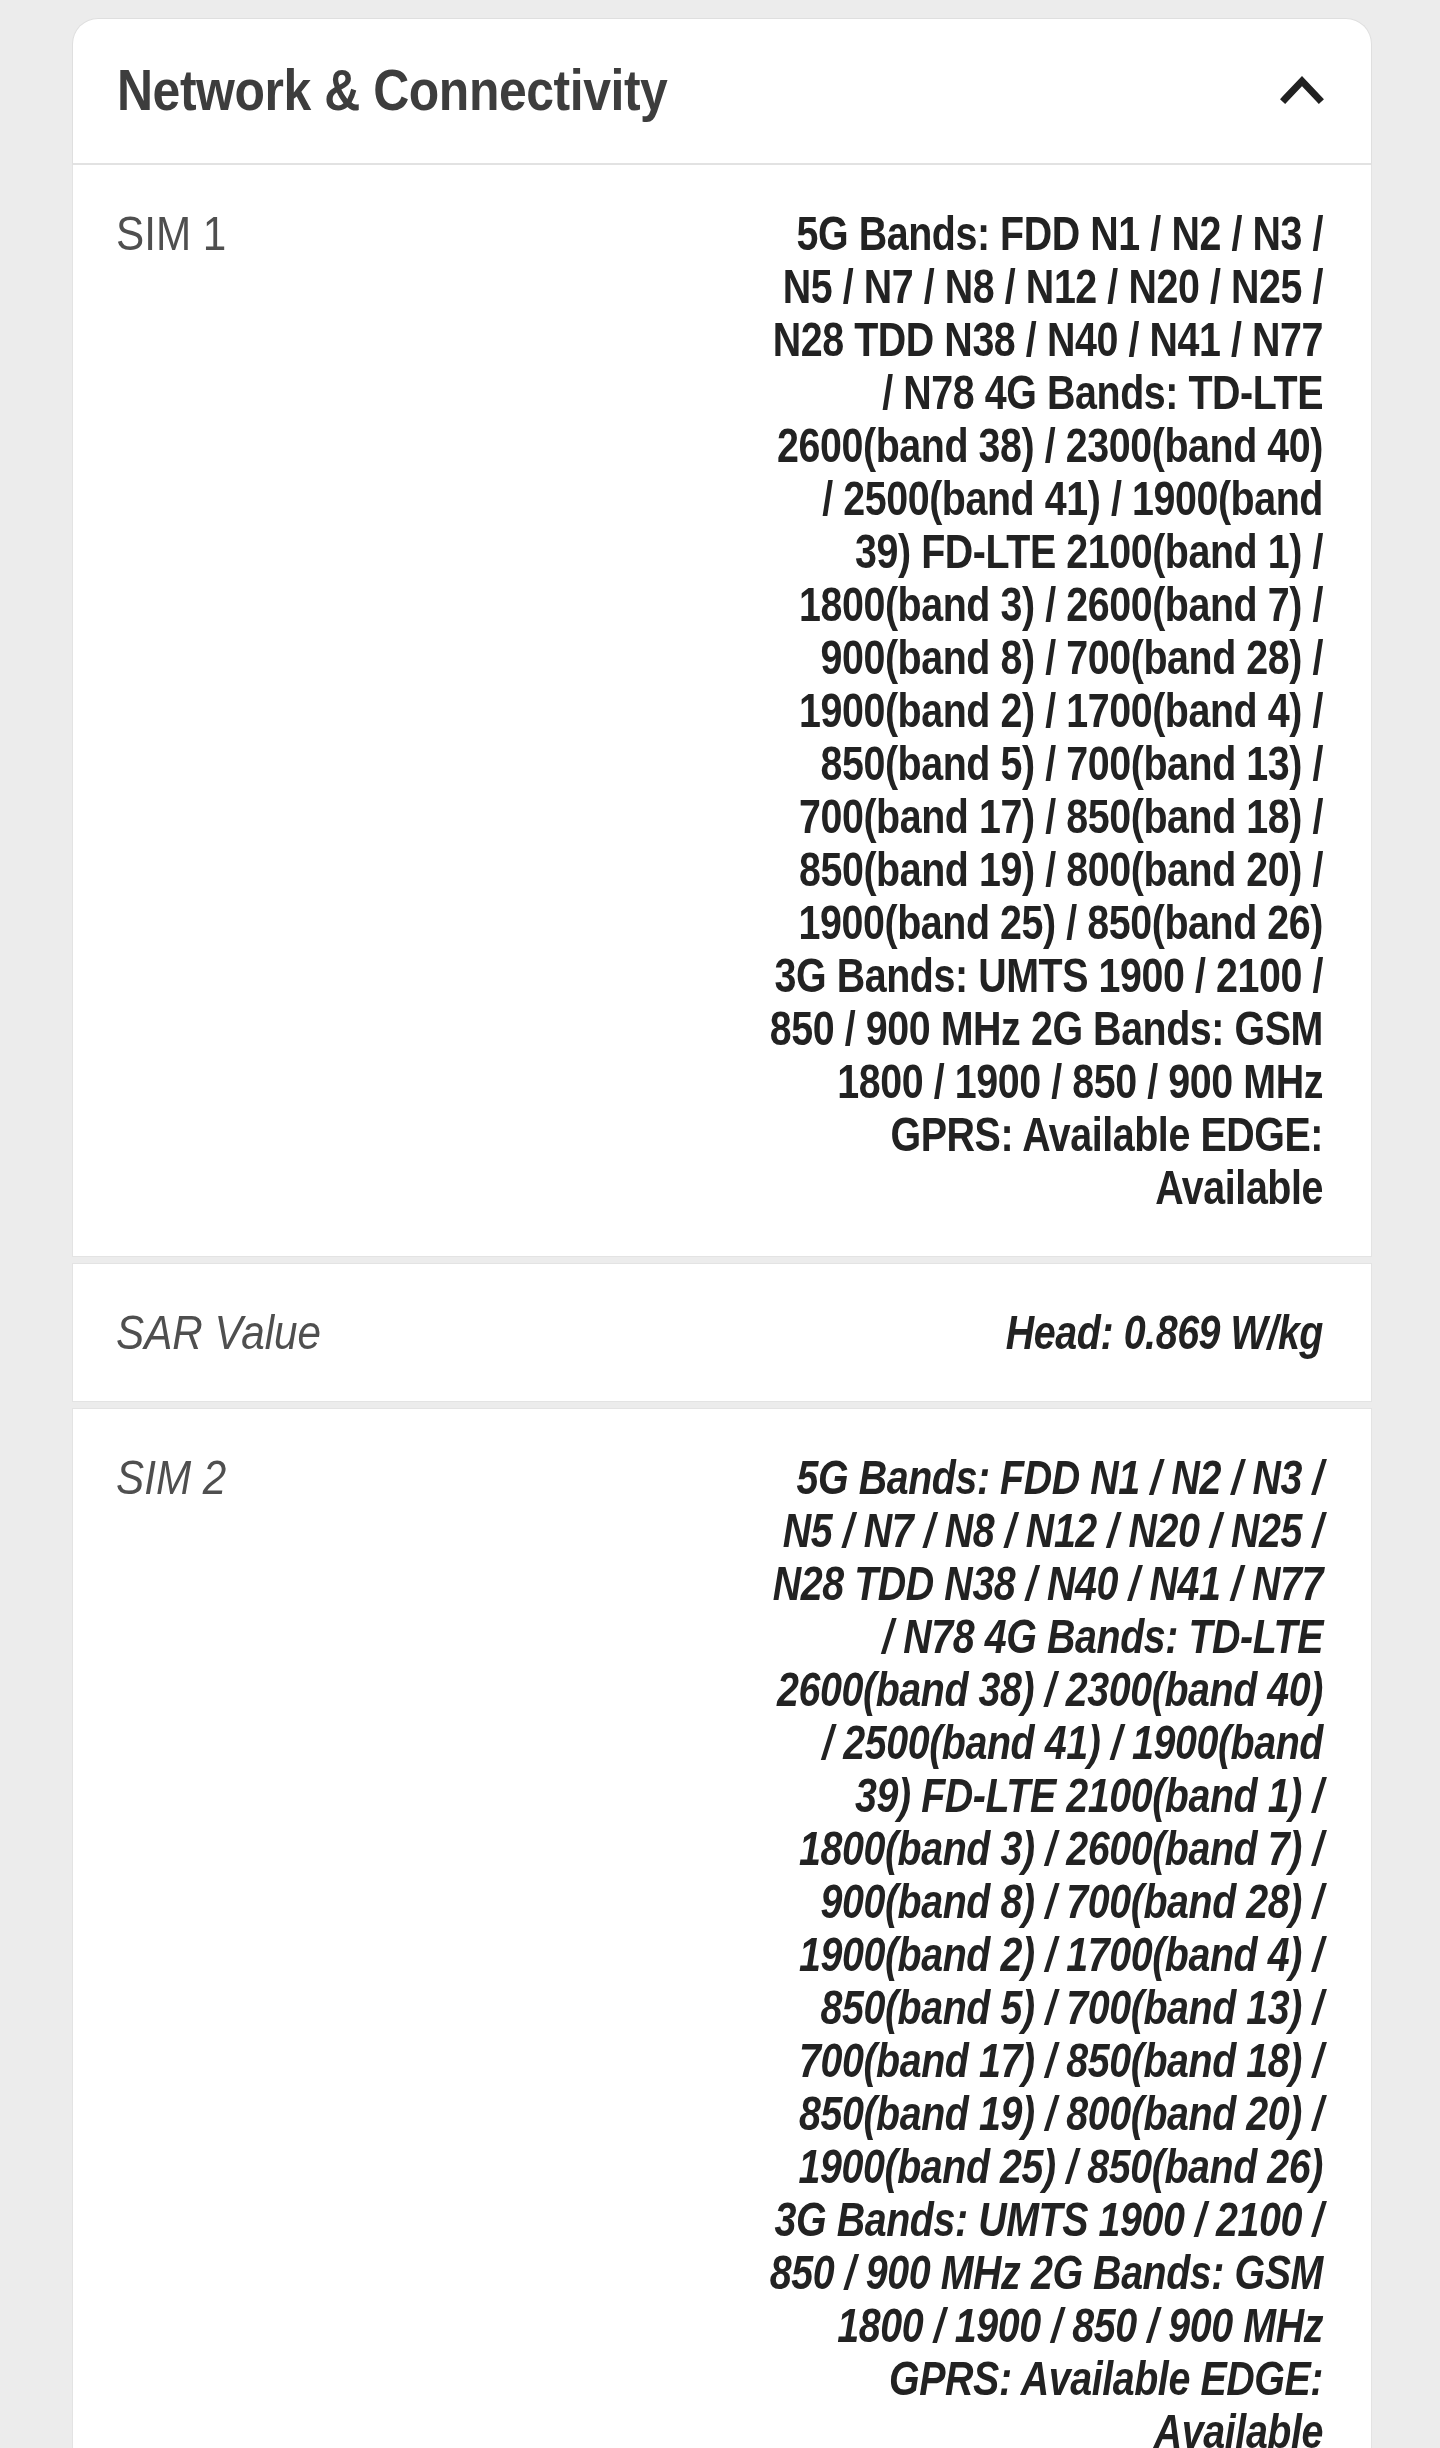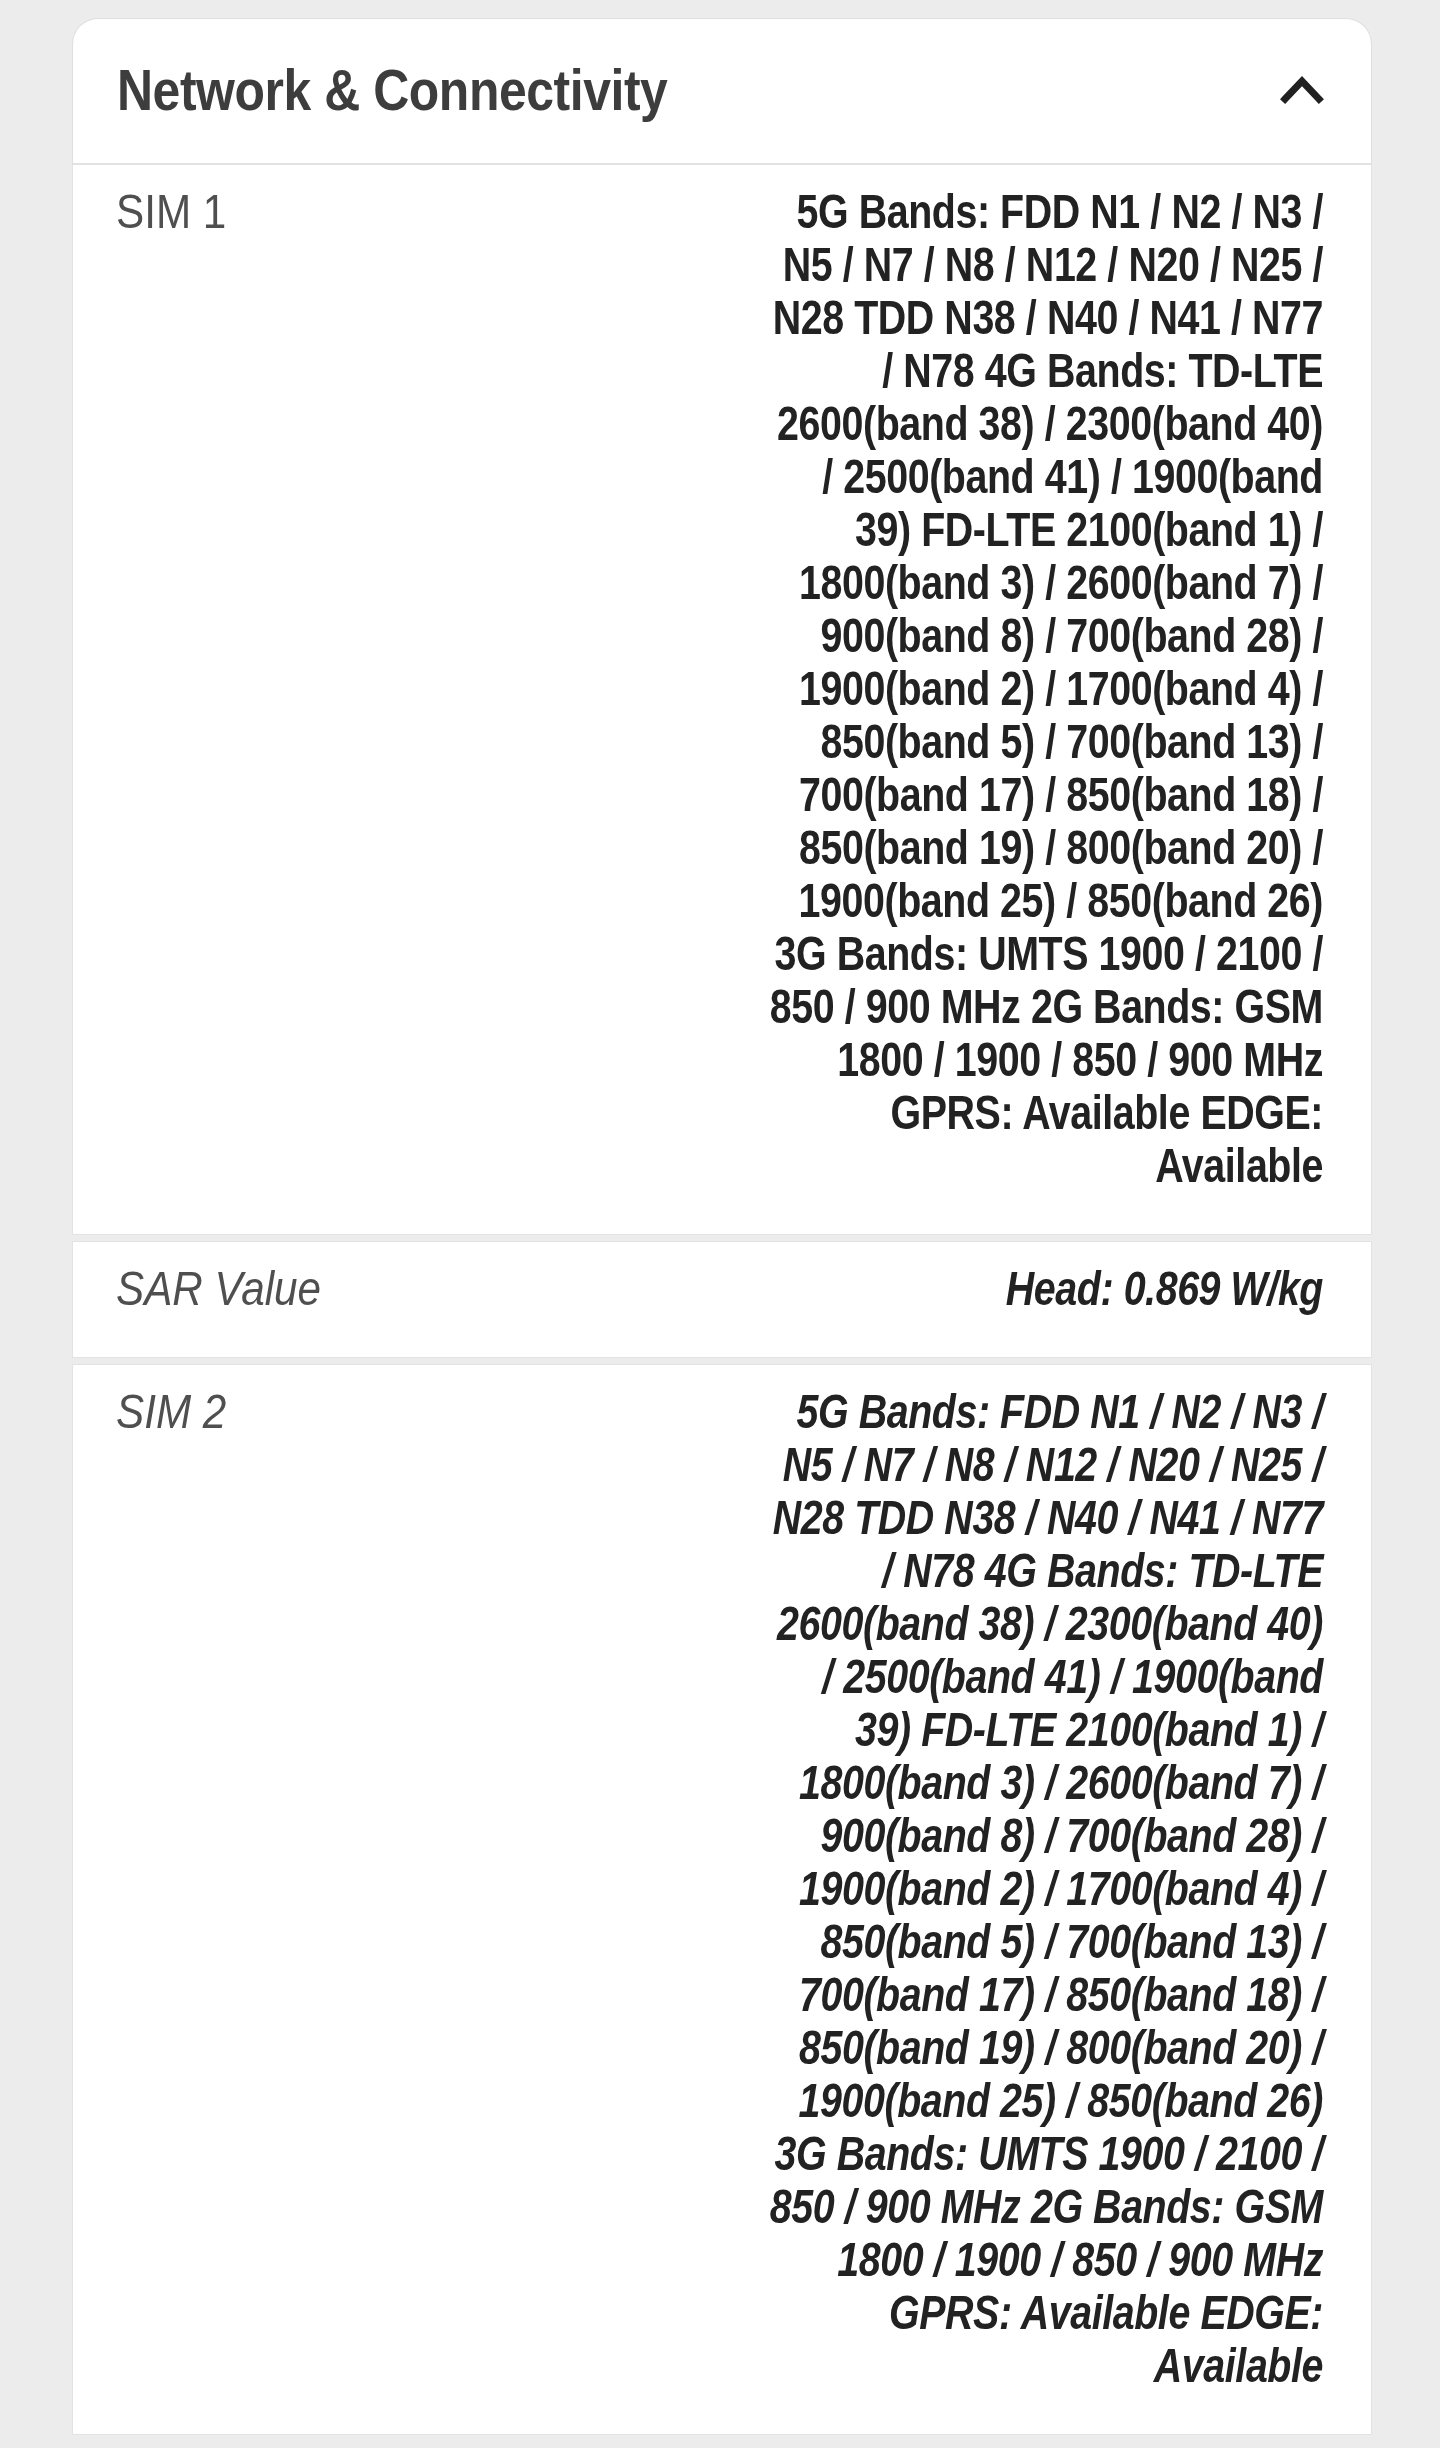--- a/index.html
+++ b/index.html
@@ -45,21 +45,21 @@
     flex: 0 0 auto;
   }
   .rows { }
   .spec-row {
     background: #FFFFFF;
     border: 1px solid #E3E3E3;
     border-top: none;
     display: flex;
     justify-content: space-between;
     align-items: flex-start;
-    padding: 20px 48px 42px 43px;
+    padding: 42px 48px 42px 43px;
   }
   .spec-row + .spec-row {
     margin-top: 6px;
     border-top: 1px solid #E3E3E3;
     font-style: italic;
   }
   .spec-label {
     font-size: 48px;
     line-height: 53px;
     color: #4F4F4F;

